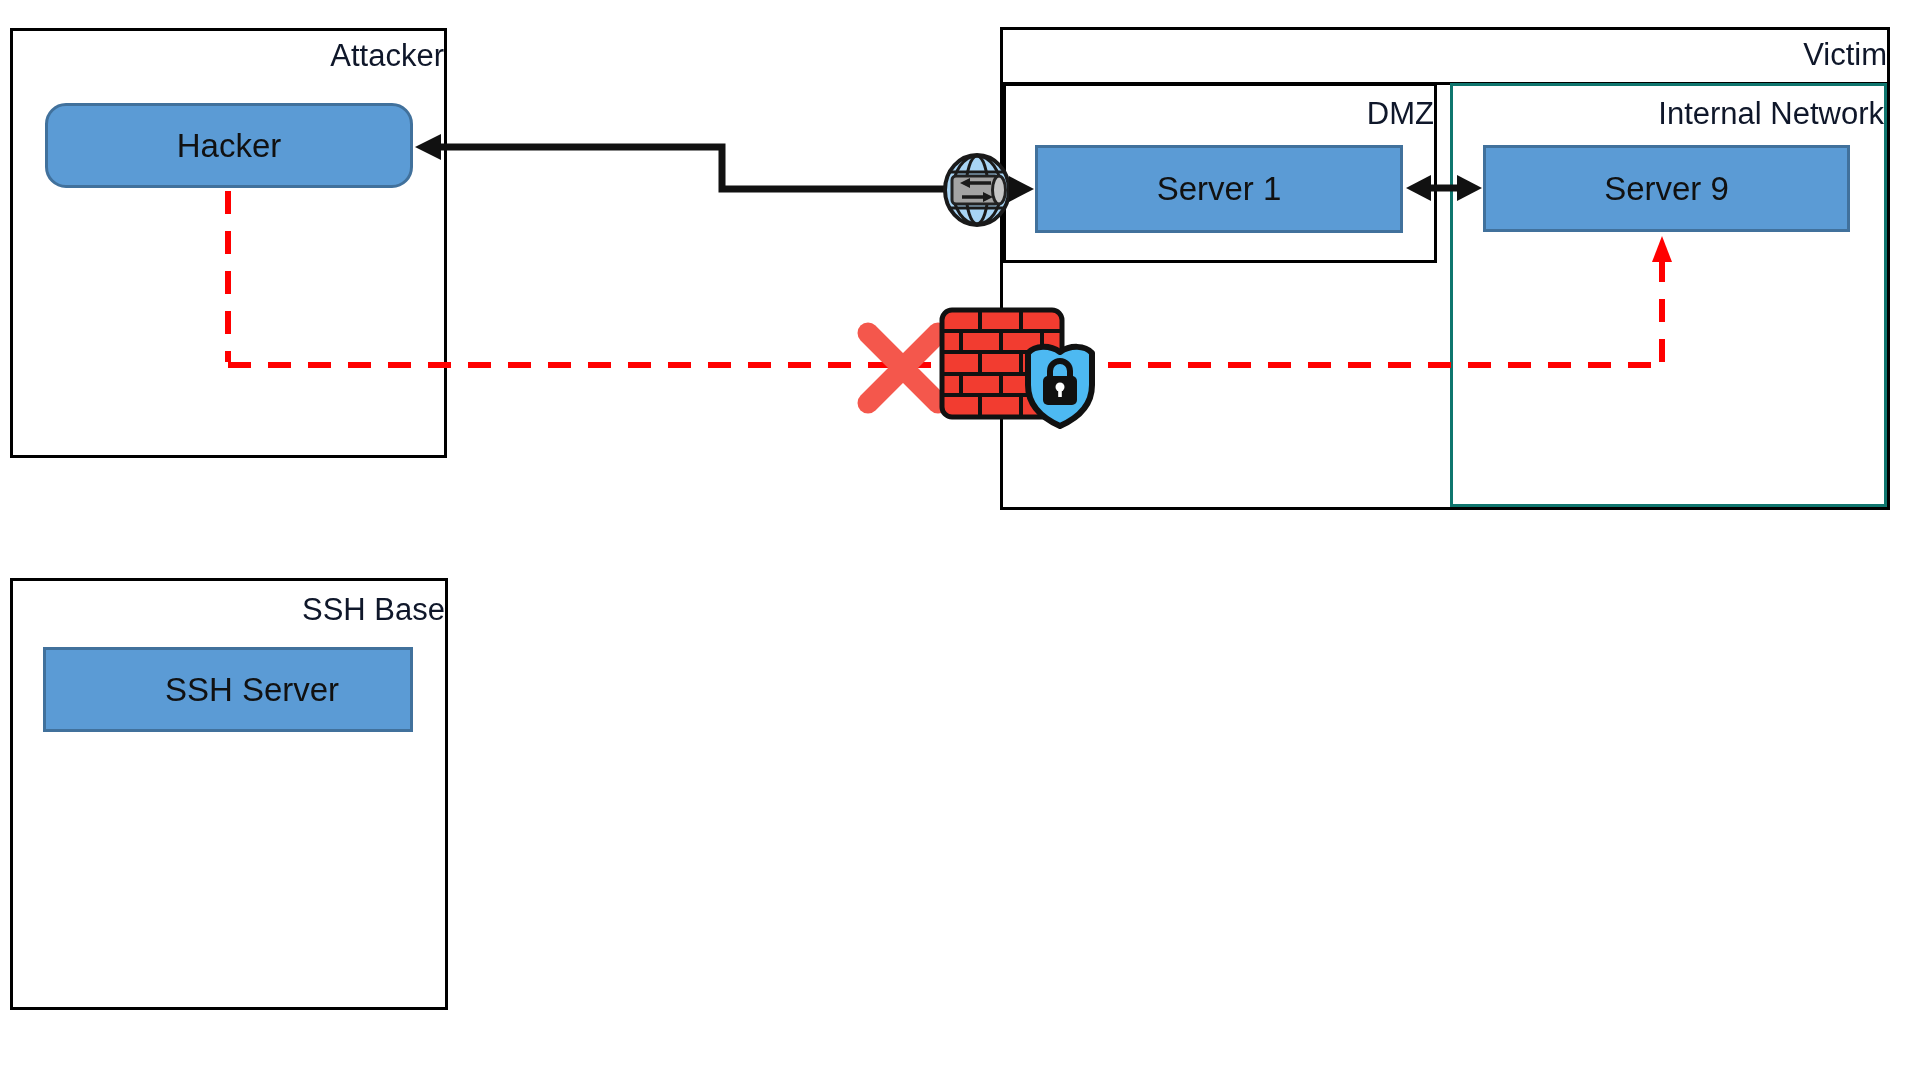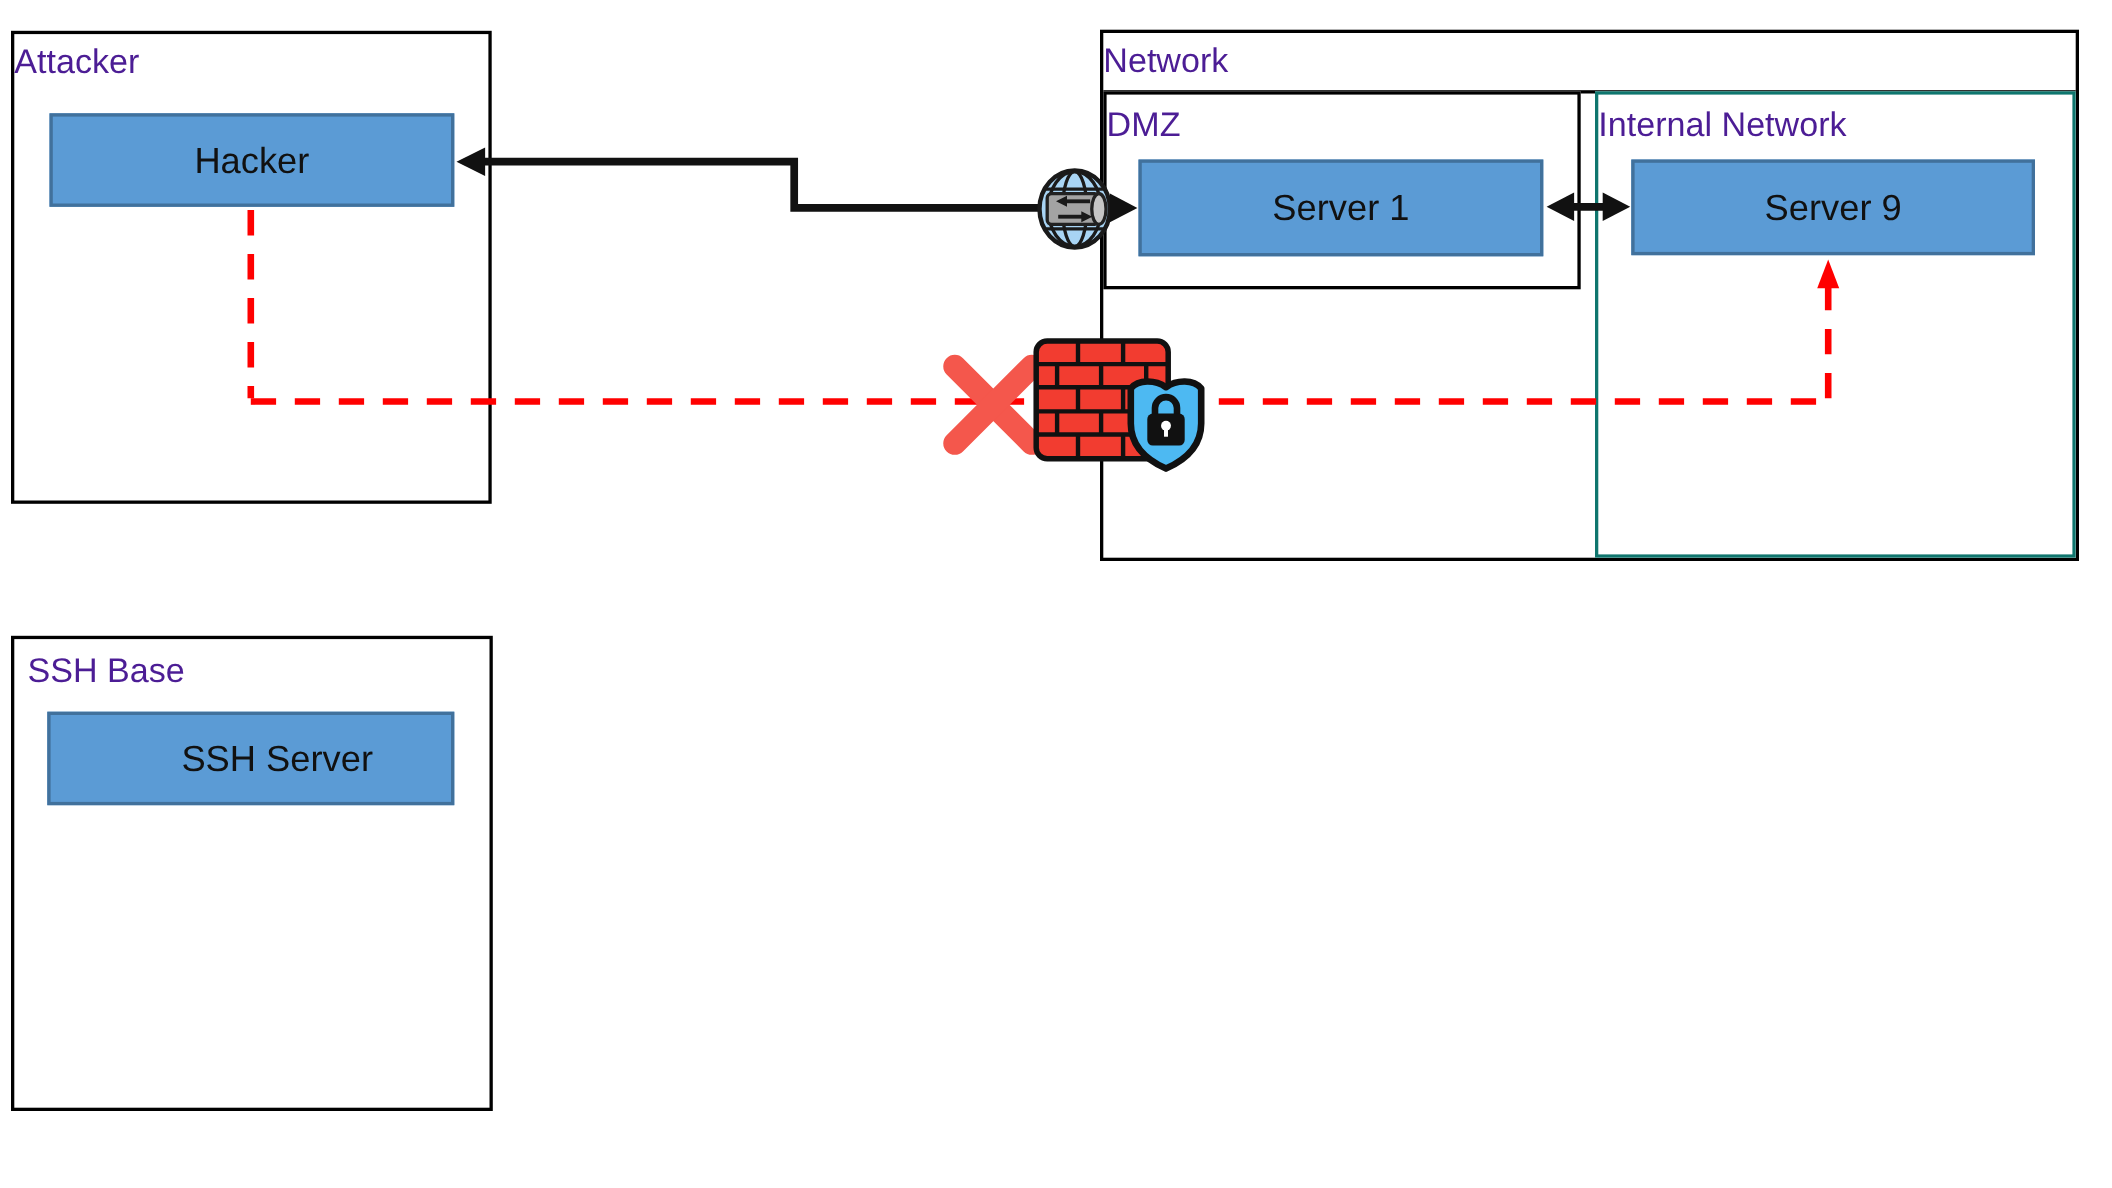--- a/index.html
+++ b/index.html
@@ -1,28 +1,28 @@
 <!DOCTYPE html>
 <html><head>
 <meta charset="utf-8">
 <style>
   html,body{margin:0;padding:0;background:#ffffff;}
   .canvas{
     position:relative;width:1920px;height:1080px;background:#ffffff;
     font-family:"Liberation Sans","DejaVu Sans",sans-serif;overflow:hidden;color:#111;
   }
   .group-box{position:absolute;border:3px solid #000;background:#ffffff;box-sizing:border-box;}
-  .group-title{position:absolute;left:0;right:0;top:6px;text-align:left;font-size:31px;line-height:38px;color:#4c1d95;white-space:nowrap;}
+  .group-title{position:absolute;left:0;right:0;top:6px;text-align:right;font-size:31px;line-height:38px;color:#0f172a;white-space:nowrap;}
   .node{
     position:absolute;background:#5b9bd5;border:3px solid #41719c;box-sizing:border-box;
     display:flex;align-items:center;justify-content:center;font-size:33px;color:#111;white-space:nowrap;
   }
   
   .attacker-box{left:10px;top:28px;width:437px;height:430px;}
-  .hacker-node{left:32px;top:72px;width:368px;height:85px;}
+  .hacker-node{left:32px;top:72px;width:368px;height:85px;border-radius:21px;}
   
   .victim-box{left:1000px;top:27px;width:890px;height:483px;}
   .victim-divider{position:absolute;left:0;right:0;top:52px;height:3px;background:#000;}
   .dmz-box{position:absolute;left:0px;top:53px;width:434px;height:180px;border:3px solid #000;box-sizing:border-box;background:#fff;}
   .server1-node{left:29px;top:59px;width:368px;height:88px;text-align:center;}
   .internal-box{position:absolute;left:447px;top:53px;width:437px;height:424px;border:3px solid #0f766e;box-sizing:border-box;background:#fff;}
   .server2-node{left:30px;top:59px;width:367px;height:87px;}
   
   .sshbase-box{left:10px;top:578px;width:438px;height:432px;}
   .sshserver-node{left:30px;top:66px;width:370px;height:85px;padding-left:48px;}
@@ -32,21 +32,21 @@
 <body>
 
 <div class="canvas">
 
   <div class="group-box attacker-box">
     <div class="group-title">Attacker</div>
     <div class="node hacker-node">Hacker</div>
   </div>
 
   <div class="group-box victim-box">
-    <div class="group-title">Network</div>
+    <div class="group-title">Victim</div>
     <div class="victim-divider"></div>
     <div class="dmz-box">
       <div class="group-title" style="top:9px;">DMZ</div>
       <div class="node server1-node">Server 1</div>
     </div>
     <div class="internal-box">
       <div class="group-title" style="top:9px;">Internal Network</div>
       <div class="node server2-node">Server 9</div>
     </div>
   </div>

